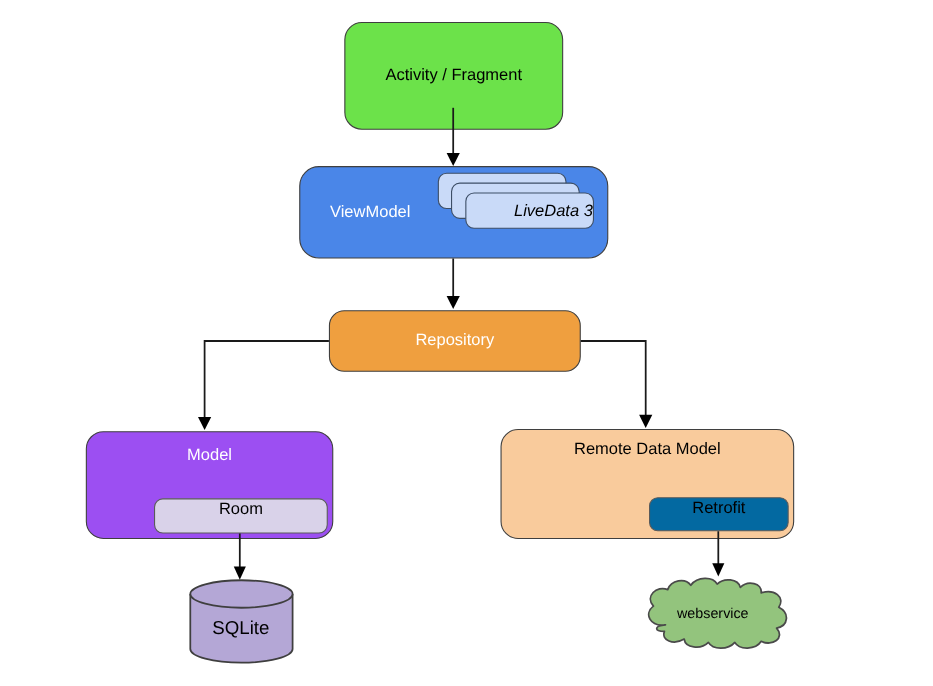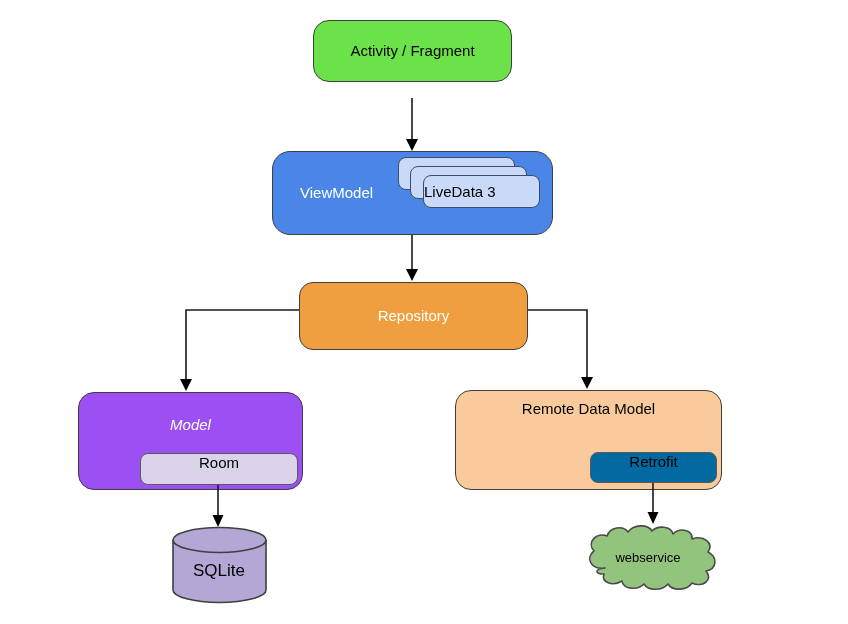--- a/index.html
+++ b/index.html
@@ -2,31 +2,31 @@
 <html><head>
 <meta charset="utf-8">
 <style>
   html,body{margin:0;padding:0;background:#fff;}
   .canvas{position:relative;width:848px;height:624px;background:#ffffff;
           font-family:"Liberation Sans",sans-serif;overflow:hidden;}
   .node{position:absolute;box-sizing:border-box;border:1.5px solid #3f3f3f;
         display:flex;align-items:center;justify-content:center;}
   .lbl{font-size:15px;line-height:1.2;white-space:nowrap;}
   .white{color:#ffffff;} .black{color:#000000;}
-  .activity{left:313px;top:20px;width:199px;height:62px;border-radius:16px;}
+  .activity{left:313px;top:20px;width:199px;height:98px;border-radius:16px;}
   .viewmodel{left:272px;top:151px;width:281px;height:84px;border-radius:18px;
              justify-content:flex-start;padding-left:27px;}
-  .repository{left:299px;top:282px;width:229px;height:68px;border-radius:14px;}
+  .repository{left:299px;top:282px;width:229px;height:56px;border-radius:14px;}
   .model{left:78px;top:392px;width:225px;height:98px;border-radius:16px;
-         align-items:flex-start;padding-top:23px;font-style:italic;}
+         align-items:flex-start;padding-top:12px;}
   .rds{left:455px;top:390px;width:267px;height:100px;border-radius:16px;
        align-items:flex-start;padding-top:9px;}
   .stackbox{position:absolute;width:117px;height:33px;box-sizing:border-box;
             border:1.5px solid #3d4e66;border-radius:8px;
-            display:flex;align-items:center;justify-content:flex-start;}
+            display:flex;align-items:center;justify-content:flex-end;font-style:italic;}
   .s1{left:398px;top:157px;} .s2{left:410px;top:166px;} .s3{left:423px;top:175px;}
   .subbox{position:absolute;box-sizing:border-box;border:1.5px solid #5a5a5a;
           border-radius:8px;display:flex;align-items:flex-start;justify-content:center;}
   .room{left:140px;top:453px;width:158px;height:32px;}
   .retrofit{left:590px;top:452px;width:127px;height:31px;}
   .overlay{position:absolute;left:0;top:0;pointer-events:none;}
   .edge{stroke:#1a1a1a;stroke-width:1.6;fill:none;}
   .head{fill:#000000;stroke:none;}
   .svgtext{font-family:"Liberation Sans",sans-serif;fill:#000000;}
 </style>

